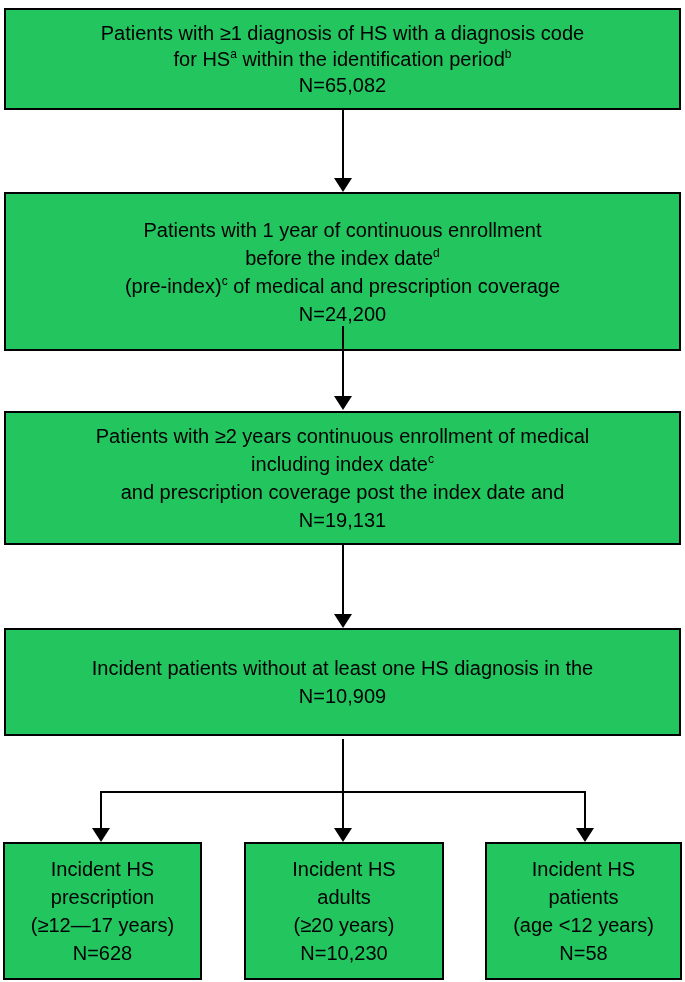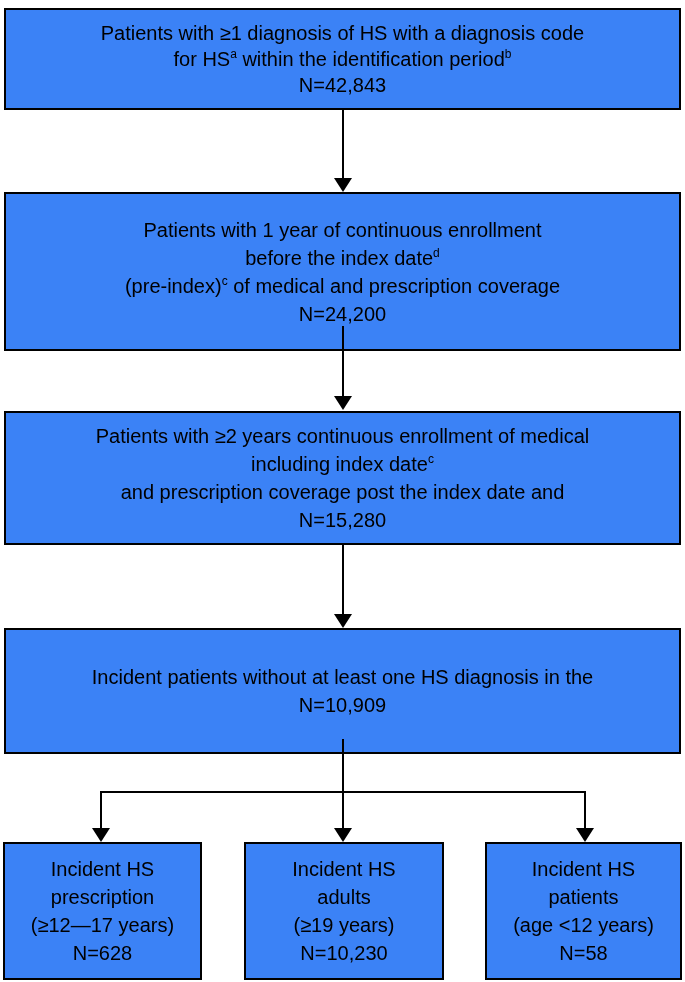--- a/index.html
+++ b/index.html
@@ -3,21 +3,21 @@
 <meta charset="utf-8">
 <style>
   * { margin:0; padding:0; box-sizing:border-box; }
   html,body { background:#ffffff; }
   body { font-family:"Liberation Sans", sans-serif; color:#000; }
   .canvas { position:relative; width:685px; height:982px; background:#ffffff; overflow:hidden; }
 
   .bx {
     position:absolute;
     border:2px solid #000000;
-    background:#3b82f6;
+    background:#22c55e;
     display:flex;
     flex-direction:column;
     justify-content:center;
     align-items:center;
     text-align:center;
     font-size:20px;
     line-height:28px;
     color:#000;
   }
   .bx.tight { line-height:26px; }
@@ -34,47 +34,47 @@
   }
 </style>
 </head>
 <body>
 
 <div class="canvas">
 
   <div class="bx tight" style="left:4px; top:8px; width:677px; height:102px;">
     <div class="ln">Patients with ≥1 diagnosis of HS with a diagnosis code</div>
     <div class="ln"><span>for HS</span><sup>a</sup><span> within the identification period</span><sup>b</sup></div>
-    <div class="ln">N=42,843</div>
+    <div class="ln">N=65,082</div>
   </div>
 
   <div class="stem" style="left:342px; top:110px; height:68px;"></div>
   <div class="head" style="left:334px; top:178px;"></div>
 
   <div class="bx" style="left:4px; top:192px; width:677px; height:159px;">
     <div class="ln">Patients with 1 year of continuous enrollment</div>
     <div class="ln"><span>before the index date</span><sup>d</sup></div>
     <div class="ln"><span>(pre-index)</span><sup>c</sup><span> of medical and prescription coverage</span></div>
     <div class="ln">N=24,200</div>
   </div>
 
   <div class="stem" style="left:342px; top:326px; height:70px;"></div>
   <div class="head" style="left:334px; top:396px;"></div>
 
   <div class="bx" style="left:4px; top:411px; width:677px; height:134px;">
     <div class="ln">Patients with ≥2 years continuous enrollment of medical</div>
     <div class="ln"><span>including index date</span><sup>c</sup></div>
     <div class="ln">and prescription coverage post the index date and</div>
-    <div class="ln">N=15,280</div>
+    <div class="ln">N=19,131</div>
   </div>
 
   <div class="stem" style="left:342px; top:545px; height:69px;"></div>
   <div class="head" style="left:334px; top:614px;"></div>
 
-  <div class="bx" style="left:4px; top:628px; width:677px; height:126px;">
+  <div class="bx" style="left:4px; top:628px; width:677px; height:108px;">
     <div class="ln">Incident patients without at least one HS diagnosis in the</div>
     <div class="ln">N=10,909</div>
   </div>
 
   <div class="stem" style="left:342px; top:739px; height:54px;"></div>
   <div class="hline" style="left:100px; top:791px; width:486px;"></div>
 
   <div class="stem" style="left:100px; top:791px; height:38px;"></div>
   <div class="head" style="left:92px;  top:828px;"></div>
 
@@ -87,21 +87,21 @@
   <div class="bx" style="left:3px; top:842px; width:199px; height:138px;">
     <div class="ln">Incident HS</div>
     <div class="ln">prescription</div>
     <div class="ln">(≥12—17 years)</div>
     <div class="ln">N=628</div>
   </div>
 
   <div class="bx" style="left:244px; top:842px; width:200px; height:138px;">
     <div class="ln">Incident HS</div>
     <div class="ln">adults</div>
-    <div class="ln">(≥19 years)</div>
+    <div class="ln">(≥20 years)</div>
     <div class="ln">N=10,230</div>
   </div>
 
   <div class="bx" style="left:485px; top:842px; width:197px; height:138px;">
     <div class="ln">Incident HS</div>
     <div class="ln">patients</div>
     <div class="ln">(age &lt;12 years)</div>
     <div class="ln">N=58</div>
   </div>
 

